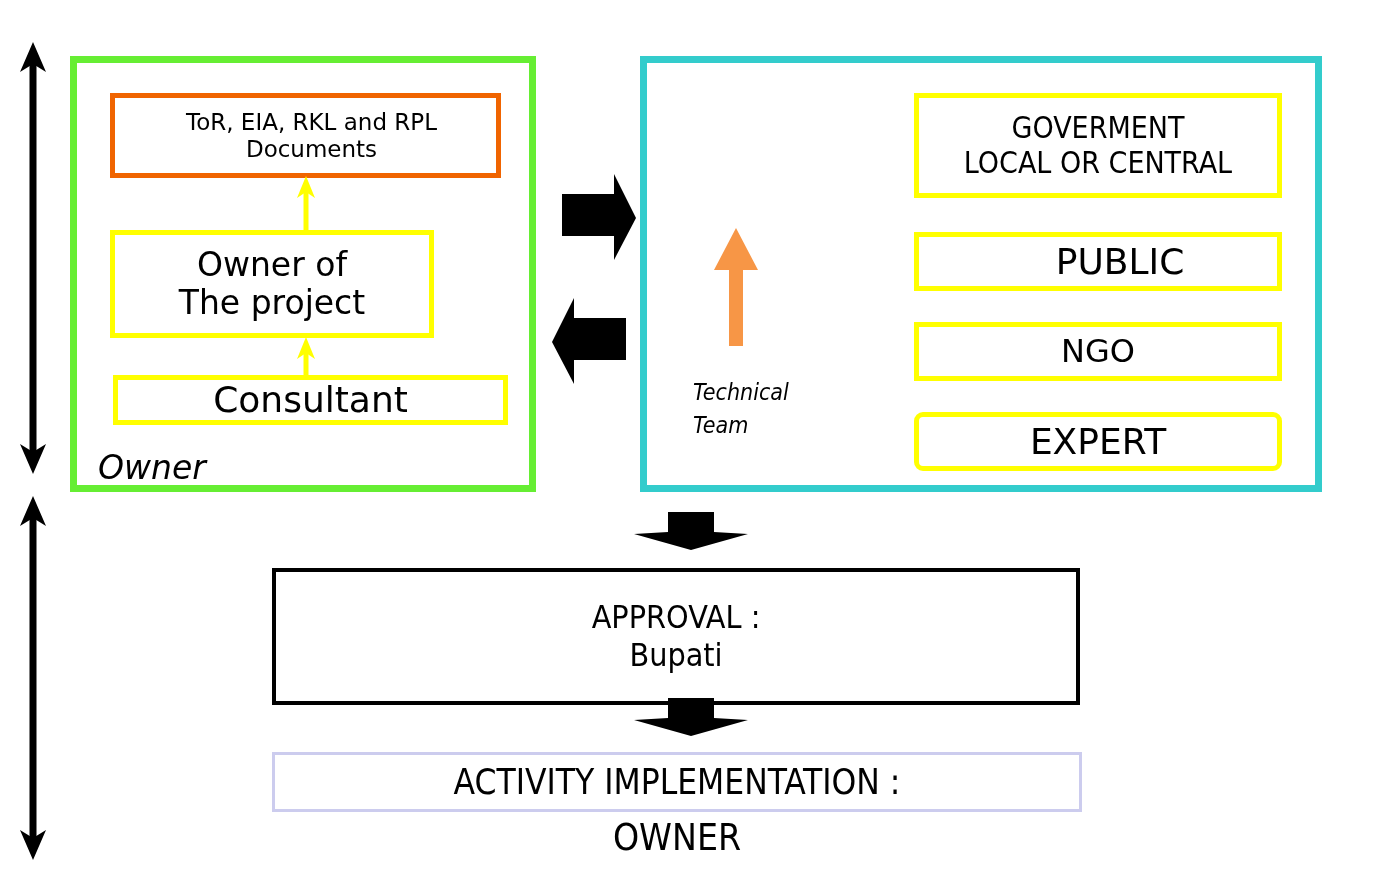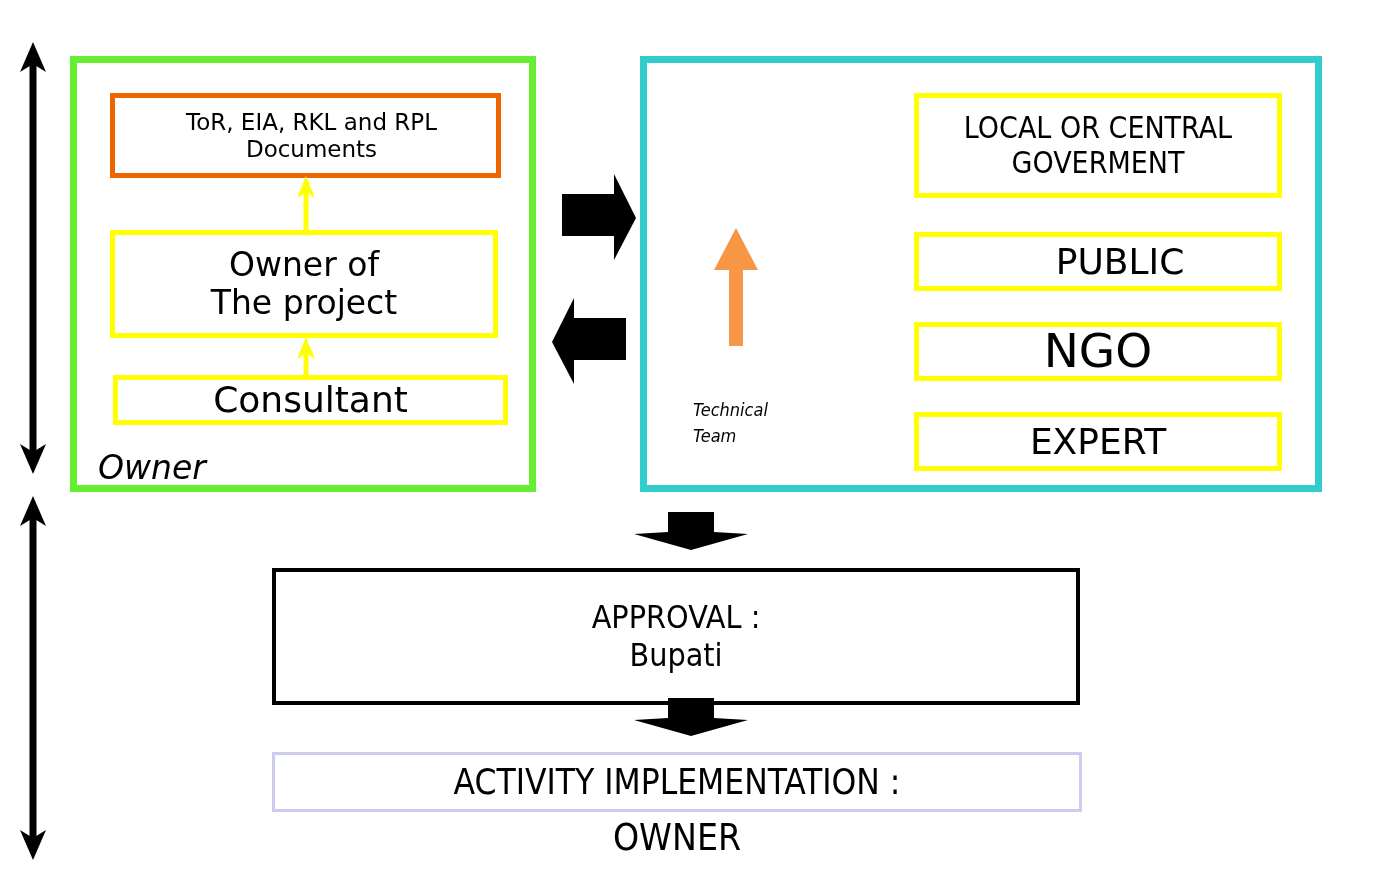--- a/index.html
+++ b/index.html
@@ -19,37 +19,37 @@
     --cyan:#33cccc;
     --orange-border:#f06400;
     --yellow:#ffff00;
     --orange-arrow:#f79646;
     --lavender:#ccccee;
   }
 
   
   #tor-box{left:110px;top:93px;width:391px;height:85px;border:5px solid var(--orange-border);
            font-size:23px;padding-left:12px;}
-  #owner-project-box{left:110px;top:230px;width:388px;height:108px;border:5px solid var(--yellow);
+  #owner-project-box{left:110px;top:230px;width:324px;height:108px;border:5px solid var(--yellow);
            font-size:33px;}
   #consultant-box{left:113px;top:375px;width:395px;height:50px;border:5px solid var(--yellow);
            font-size:36px;}
 
   
   .rbox{left:914px;border:5px solid var(--yellow);width:368px;}
   #gov-box{top:93px;height:105px;font-size:30px;font-stretch:condensed;}
   #public-box{top:232px;height:59px;font-size:36px;padding-left:44px;}
-  #ngo-box{top:322px;height:59px;font-size:47px;}
-  #expert-box{top:412px;height:59px;font-size:36px;}
+  #ngo-box{top:322px;height:59px;font-size:32px;}
+  #expert-box{top:412px;height:59px;font-size:36px;border-radius:9px;}
 
   
   .ital{position:absolute;font-style:italic;color:#000;font-family:"DejaVu Sans",sans-serif;}
   #owner-label{left:98px;top:448px;font-size:33px;font-weight:400;}
   #amdal-label{left:693px;top:78px;font-size:26px;line-height:1.75;font-stretch:condensed;}
-  #tech-label{left:693px;top:397px;font-size:18px;line-height:1.45;font-stretch:condensed;}
+  #tech-label{left:693px;top:376px;font-size:23px;line-height:1.45;font-stretch:condensed;}
 
   
   #approval-box{left:272px;top:568px;width:808px;height:137px;border:4px solid #000;
                 font-size:32px;font-stretch:condensed;}
   #activity-box{left:272px;top:752px;width:810px;height:60px;border:3px solid var(--lavender);
                 font-size:35px;font-stretch:condensed;}
   #owner-bottom{position:absolute;left:272px;top:816px;width:810px;text-align:center;
                 font-size:37px;font-stretch:condensed;color:#000;}
 
   .two-line span{display:block;}
@@ -118,22 +118,22 @@
     <polygon points="28,2 50,44 35,44 35,120 21,120 21,44 6,44" fill="#f79646"></polygon>
   </svg>
 
   <div class="ital two-line" id="tech-label">
     <span>Technical</span>
     <span>Team</span>
   </div>
 
   <div class="box rbox two-line" id="gov-box">
     <div>
+      <span>GOVERMENT</span>
       <span>LOCAL OR CENTRAL</span>
-      <span>GOVERMENT</span>
     </div>
   </div>
   <div class="box rbox" id="public-box">
     <span>PUBLIC</span>
   </div>
   <div class="box rbox" id="ngo-box">
     <span>NGO</span>
   </div>
   <div class="box rbox" id="expert-box">
     <span>EXPERT</span>

